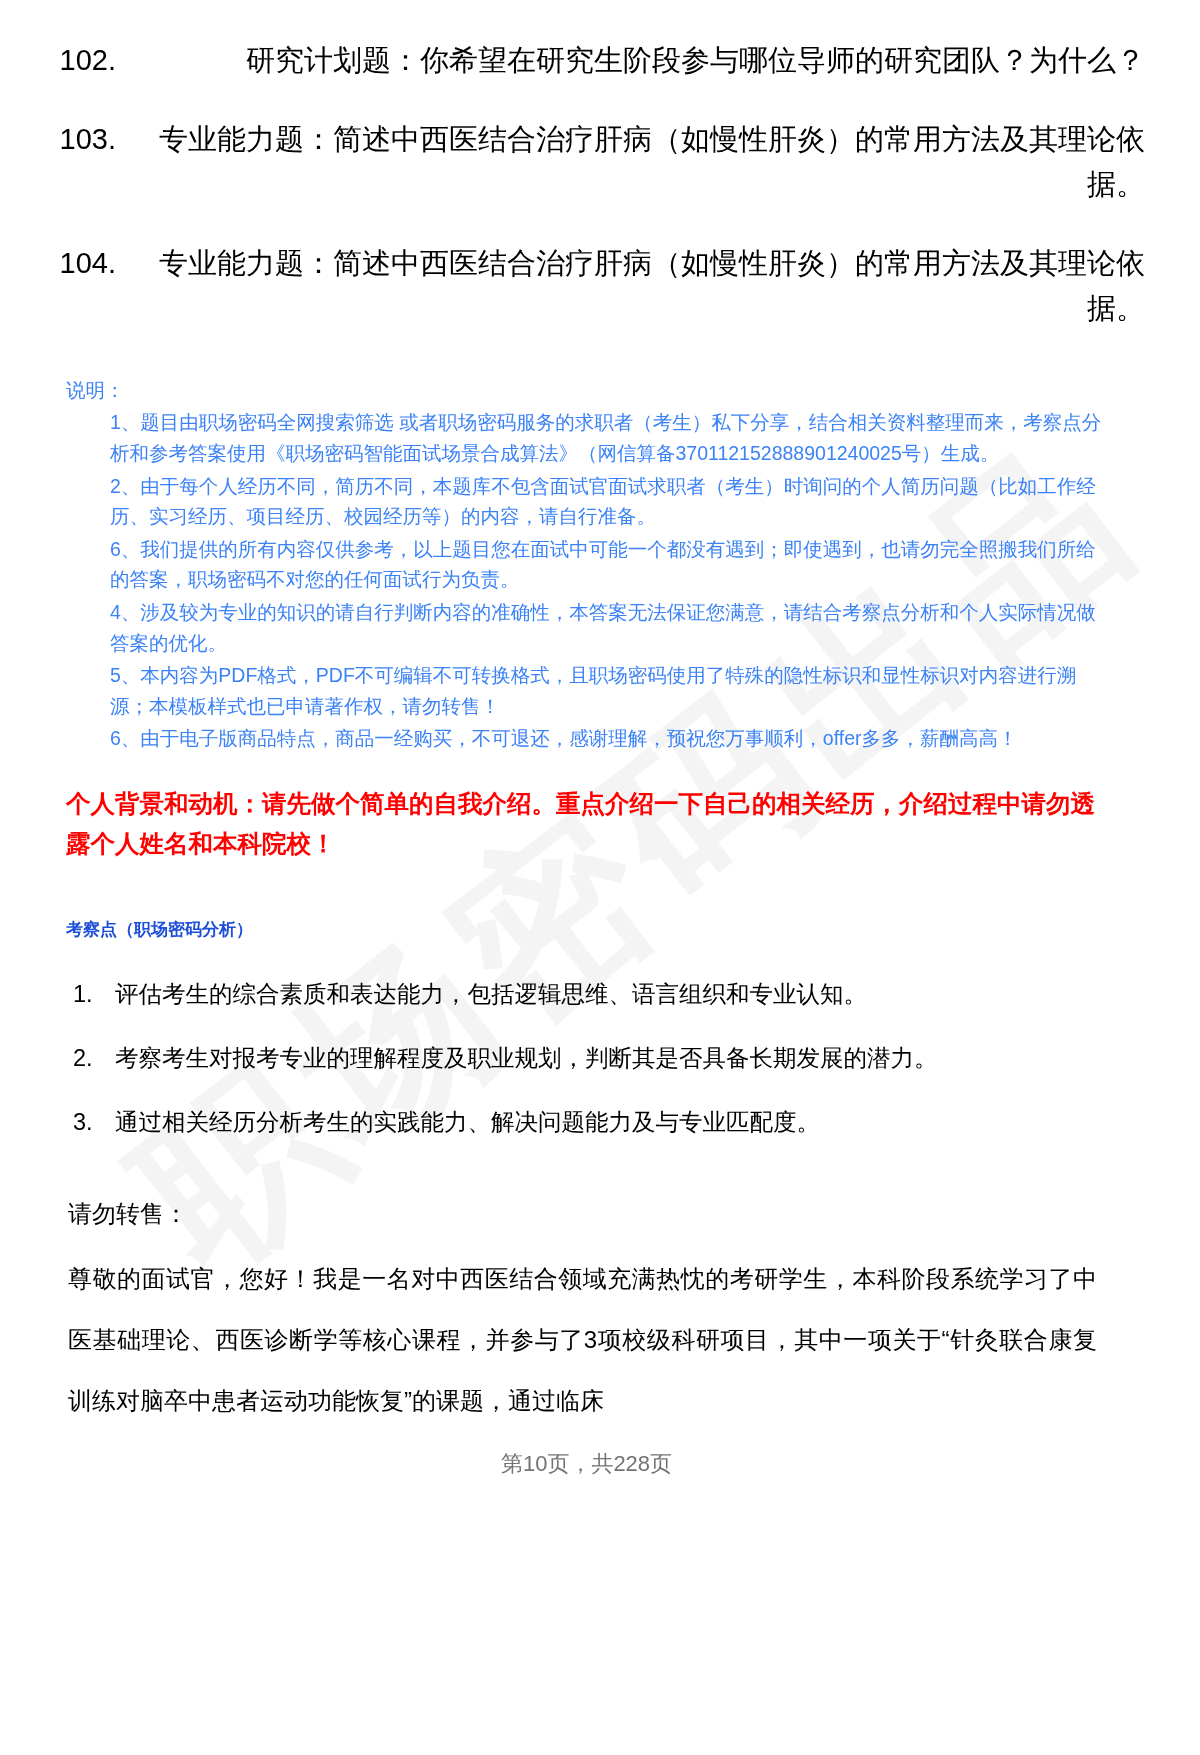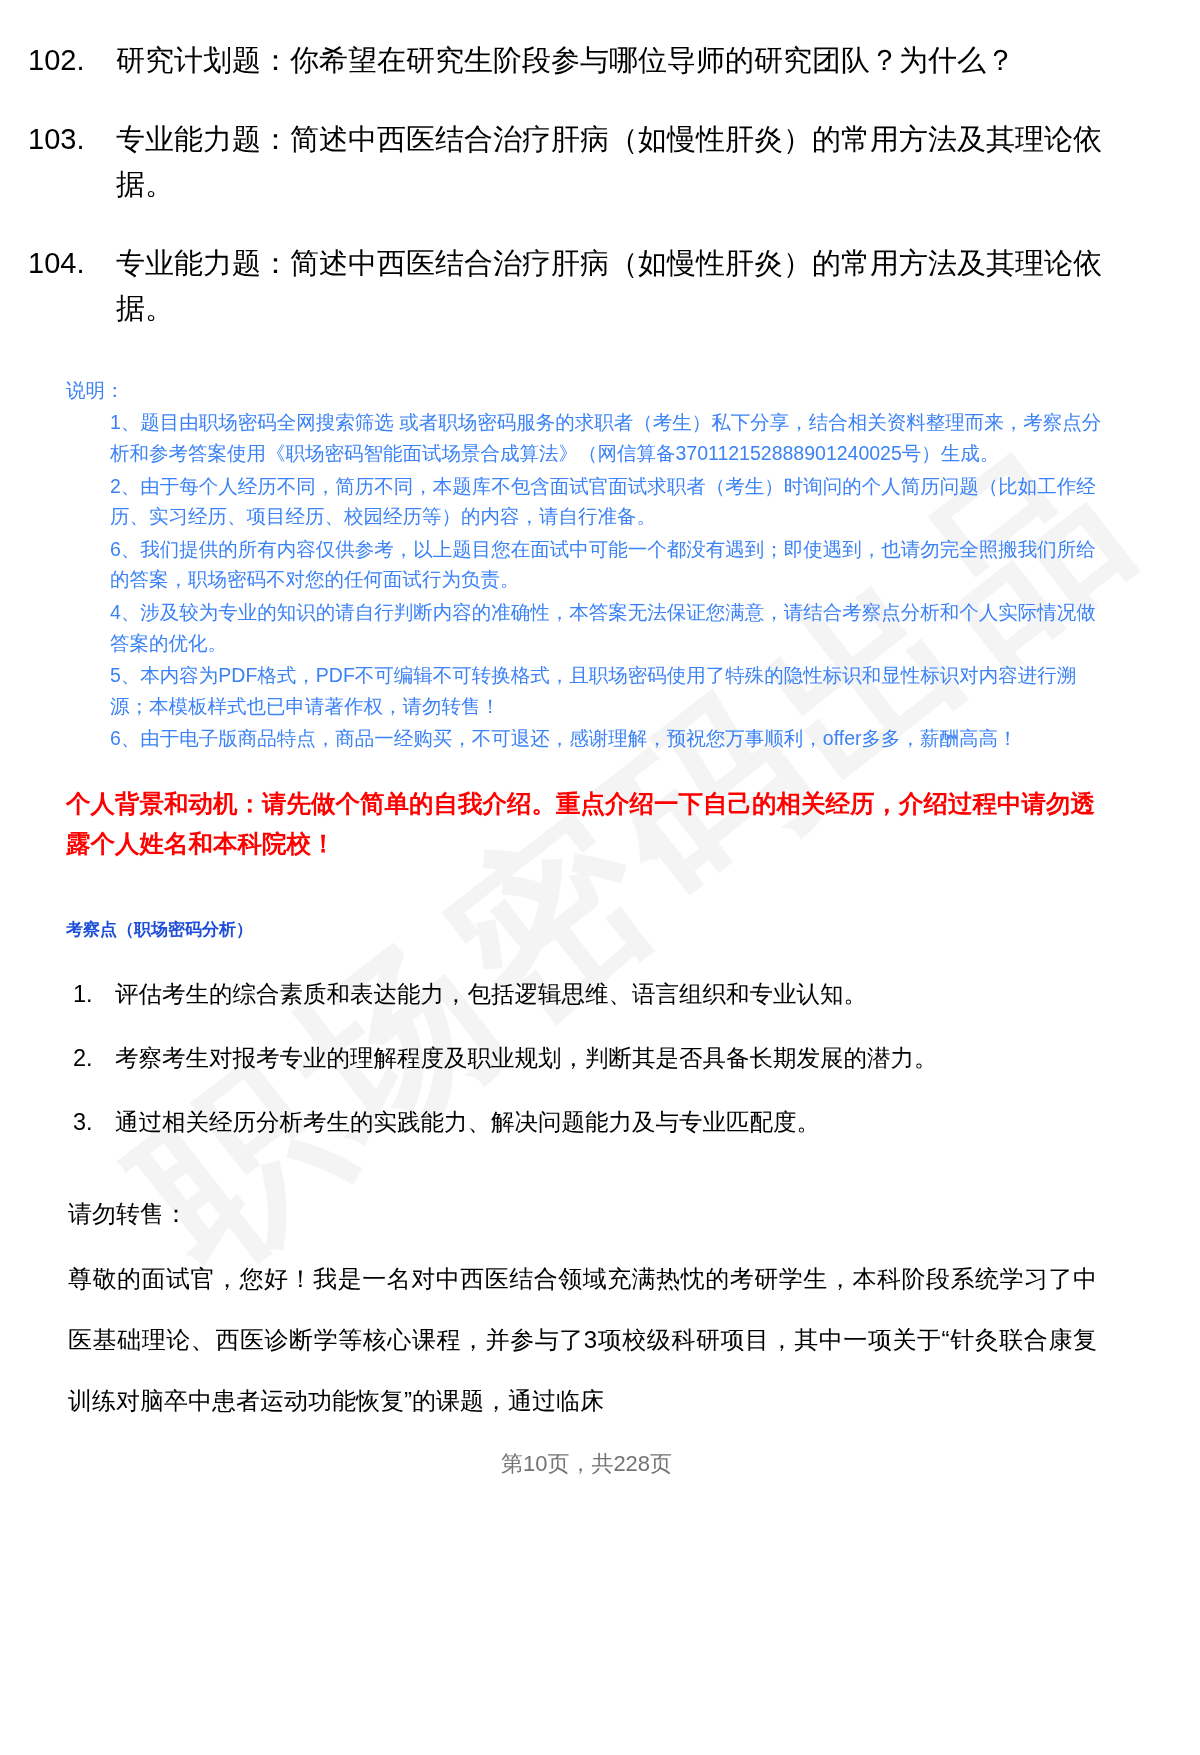--- a/index.html
+++ b/index.html
@@ -41,20 +41,21 @@
   .q-cont {
     margin-left: 88px;
     font-size: 29px;
     line-height: 1.55;
     margin-bottom: 28px;
   }
   .q-row {
     display: flex;
     align-items: flex-start;
     margin-bottom: 34px;
+    text-align: right;
   }
   .q-num {
     flex: 0 0 88px;
     font-size: 29px;
     line-height: 1.55;
   }
   .q-text {
     flex: 1;
     font-size: 29px;
     line-height: 1.55;

